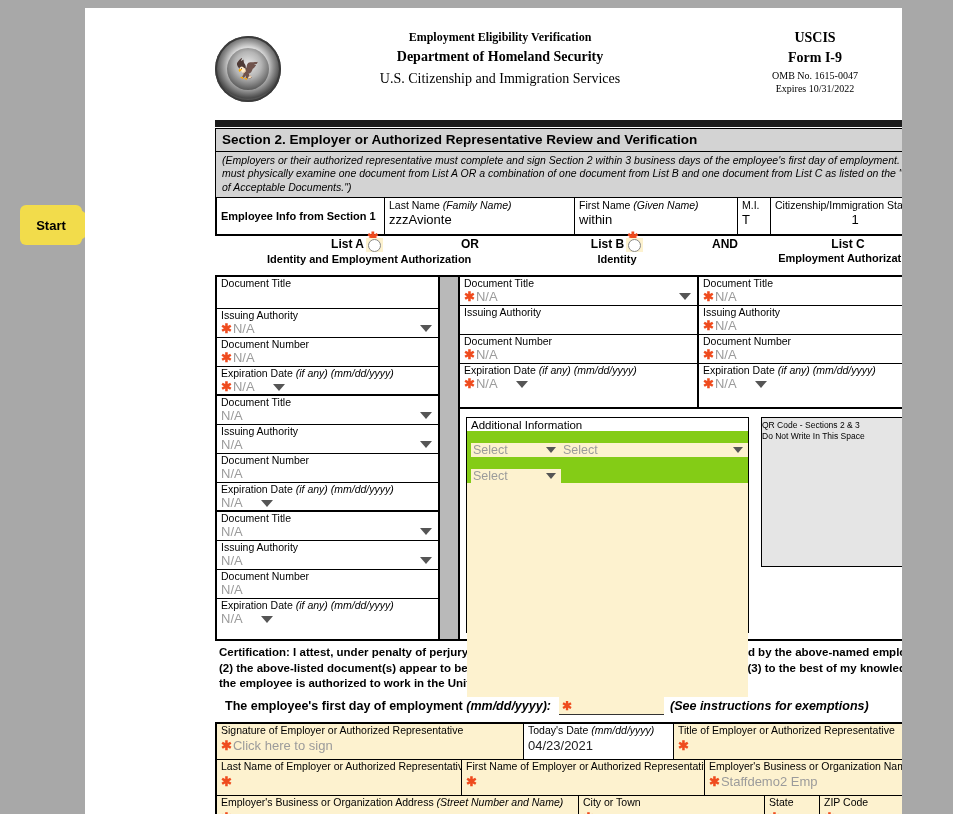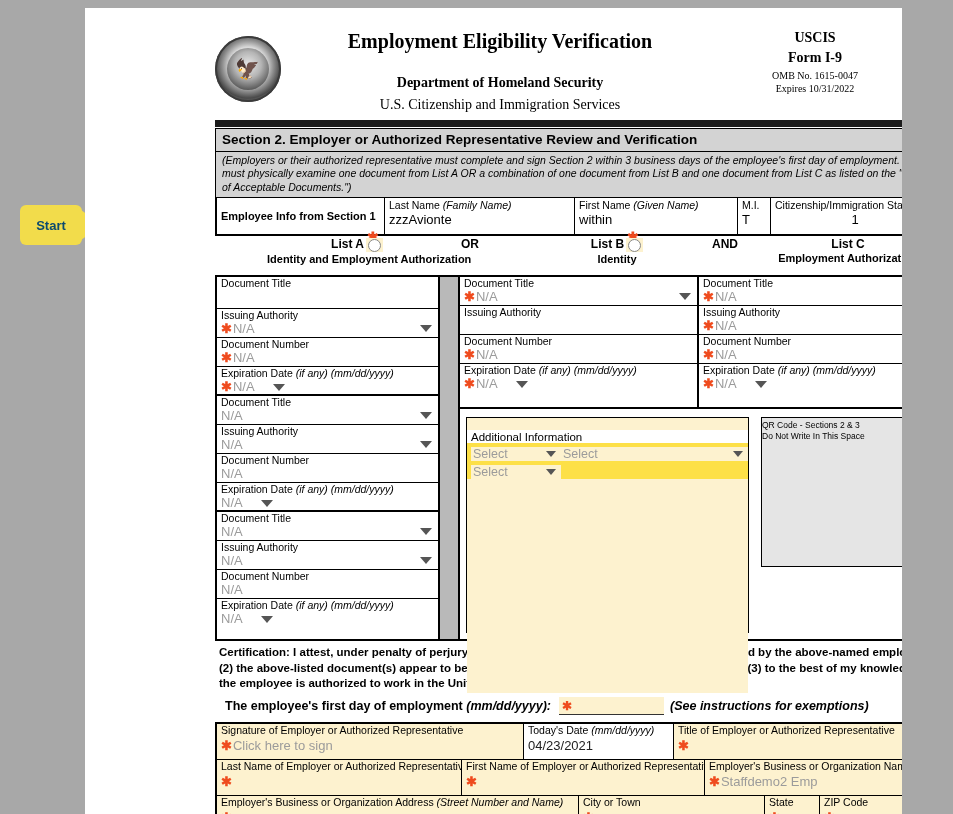--- a/index.html
+++ b/index.html
@@ -43,21 +43,21 @@
     left: 54px; top: 0;
     width: 0; height: 0;
     border-top: 20px solid transparent;
     border-bottom: 20px solid transparent;
     border-left: 28px solid #f2dc4b;
   }
   #start-callout .flag-label {
     position: relative;
     z-index: 3;
     left: -13px;
-    color: #0c4a6e;
+    color: #000000;
     font-size: 13px;
     font-weight: bold;
     font-family: "Liberation Sans", sans-serif;
   }
   
   .hdr {
     position: absolute;
     left: 45px; top: 22px;
     width: 735px; height: 78px;
   }
@@ -85,21 +85,21 @@
     color: #2b2b2b;
     line-height: 1;
   }
   .hdr-title {
     position: absolute;
     left: 150px; top: 0;
     width: 440px;
     text-align: center;
     font-family: "Liberation Serif", serif;
   }
-  .hdr-title .l1 { font-size: 20px; font-weight: bold; color: #000; margin-bottom: 22px; }
+  .hdr-title .l1 { font-size: 12px; font-weight: bold; color: #000; margin-bottom: 4px; }
   .hdr-title .l2 { font-size: 14px; font-weight: bold; color: #000000; margin-bottom: 6px; }
   .hdr-title .l3 { font-size: 14px; color: #000; }
   .hdr-right {
     position: absolute;
     left: 620px; top: 0;
     width: 130px;
     text-align: center;
     font-family: "Liberation Serif", serif;
     color: #000;
   }
@@ -238,22 +238,22 @@
   .docblock-sep { border-bottom: 2px solid #000; }
   
   .bc-bottom { flex: 1; display: flex; padding: 8px 6px 6px 6px; box-sizing: border-box; }
   .addinfo {
     width: 283px;
     border: 1px solid #000;
     background: #fdf2cf;
     box-sizing: border-box;
     position: relative;
   }
-  .addinfo .ai-label { font-size: 11.5px; color: #000; padding: 1px 4px 0 4px; background: #fff; margin-top: 12px; }
-  .ai-selrow { display: flex; padding: 4px 0 0 4px; background: #fde047; align-items: center; }
+  .addinfo .ai-label { font-size: 11.5px; color: #000; padding: 1px 4px 0 4px; background: #fff; }
+  .ai-selrow { display: flex; padding: 12px 0 0 4px; background: #84cc16; align-items: center; }
   .ai-sel {
     background: #fdf2cf;
     font-size: 12.5px;
     color: #9b9b9b;
     position: relative;
     box-sizing: border-box;
     padding: 0 2px;
     display: flex;
     align-items: center;
   }

